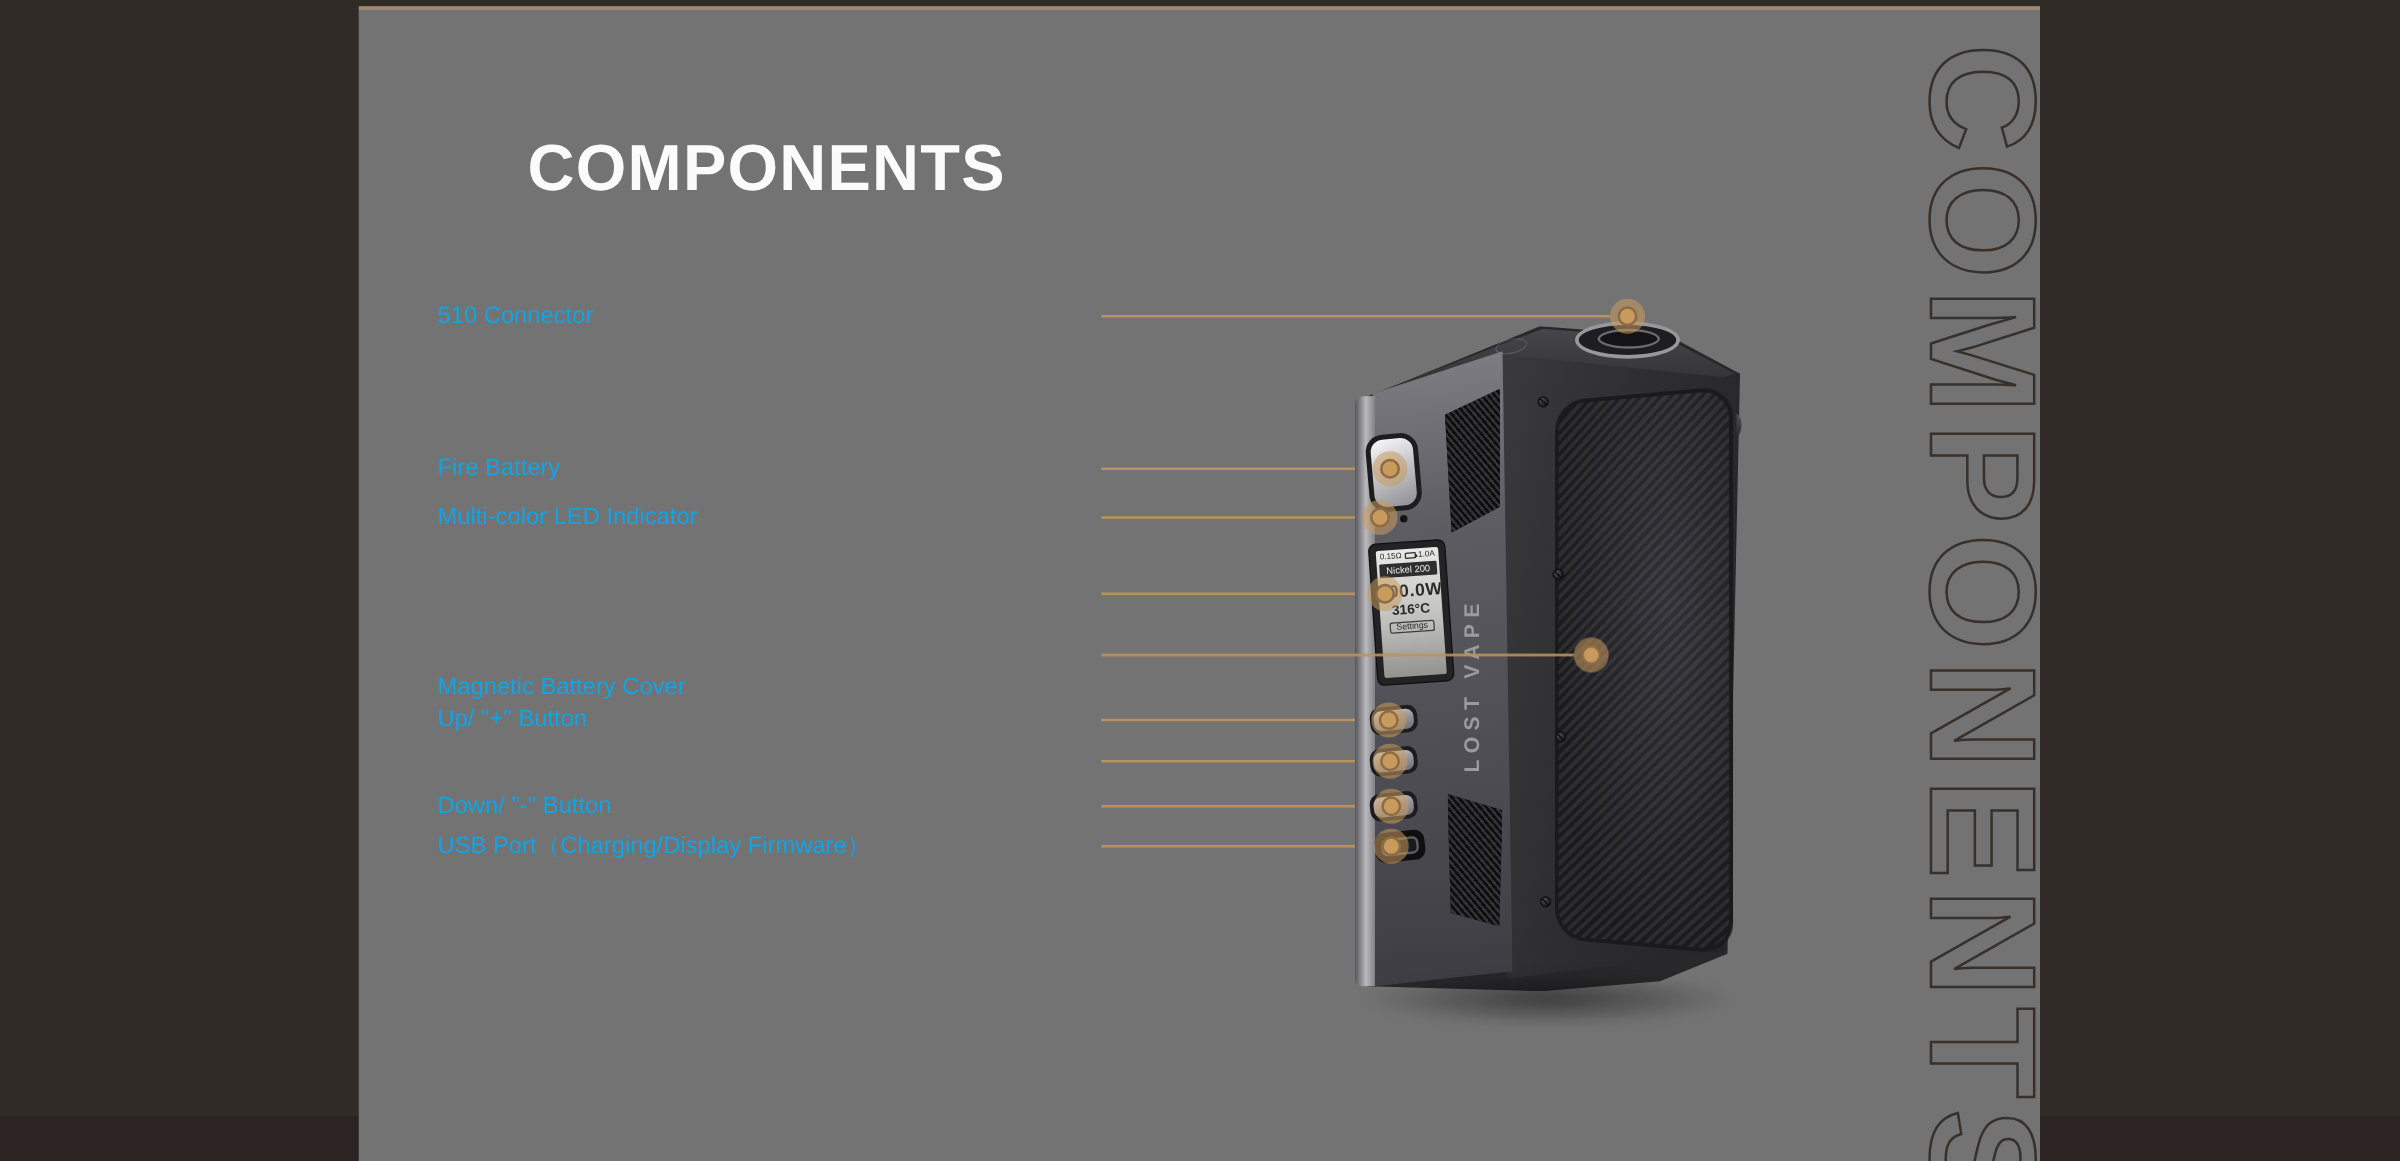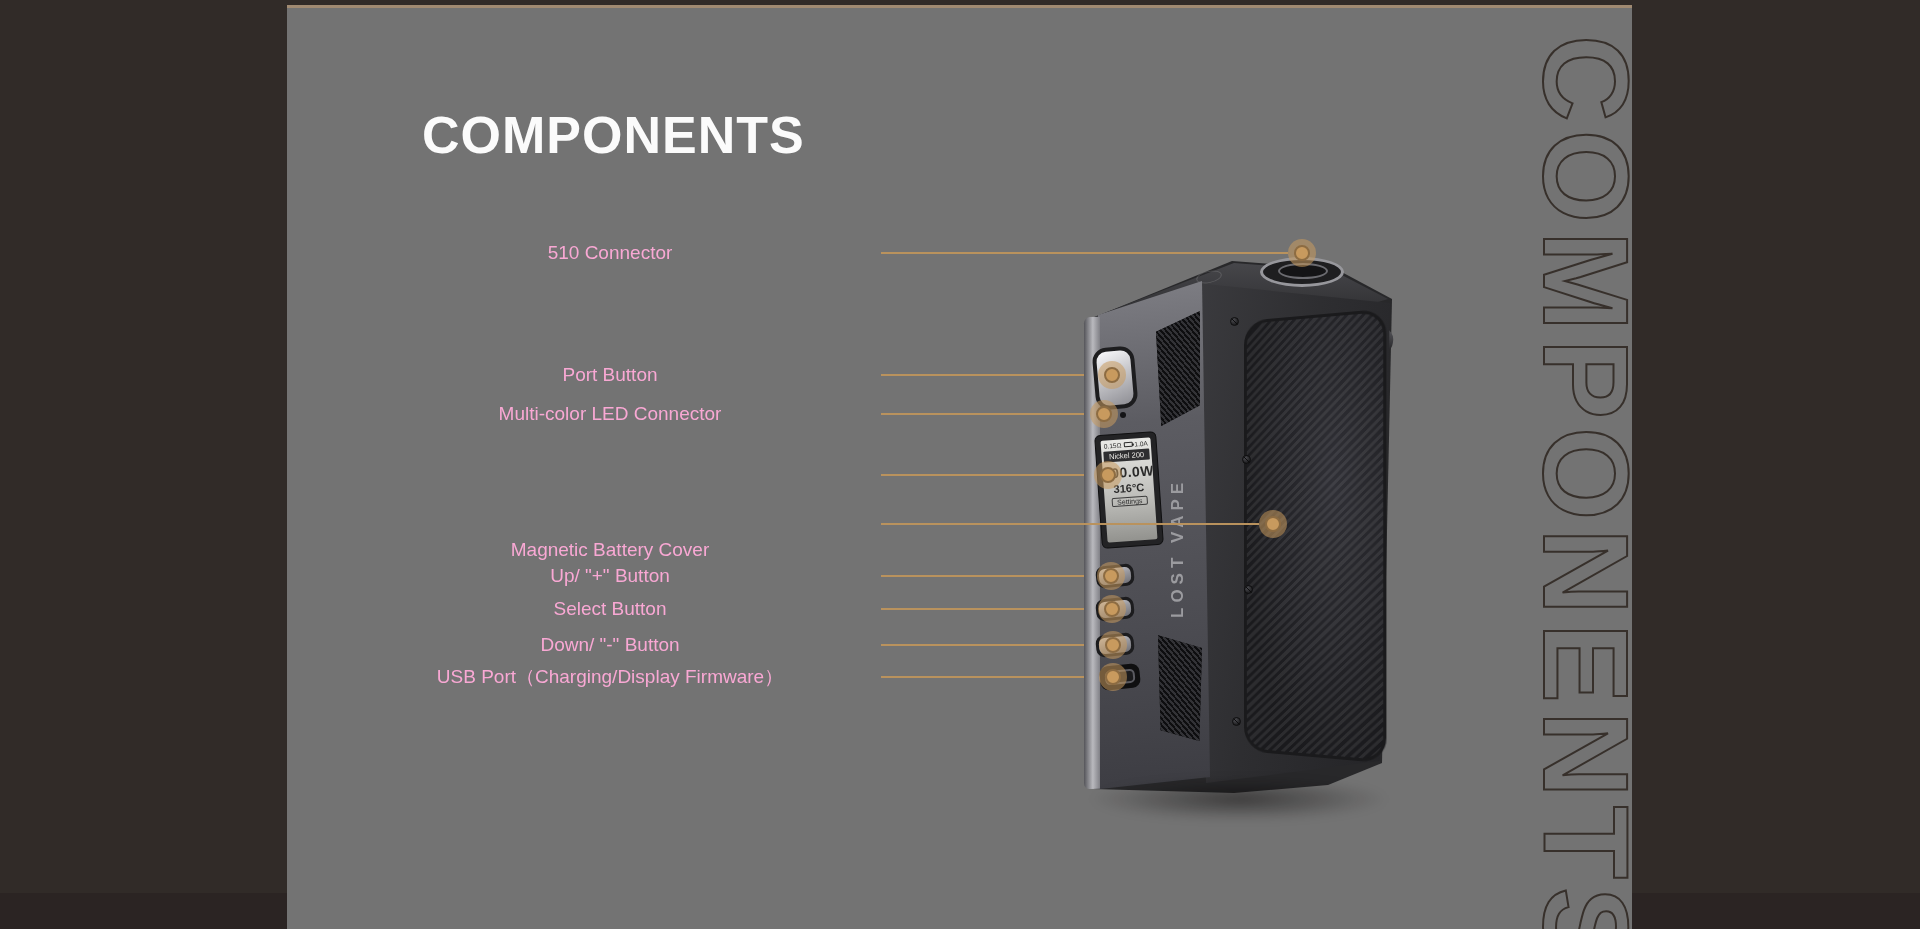--- a/index.html
+++ b/index.html
@@ -16,22 +16,22 @@
   .top-bar { position:absolute; left:0; top:0; width:100%; height:3px; background:#a08a72; }
 
   .title { position:absolute; left:135px; top:100px; font-size:52px; font-weight:bold;
            letter-spacing:1px; color:#fbfbfb; }
 
   .watermark { position:absolute; top:30px; right:-14px; writing-mode:vertical-rl;
                font-size:120px; font-weight:bold; letter-spacing:8px; line-height:1;
                color:transparent; -webkit-text-stroke:2px #37302b; user-select:none; }
 
   
-  .c-label { position:absolute; right:1050px; width:520px; text-align:center;
-             font-size:19px; line-height:22px; color:#f9a8d4; }
+  .c-label { position:absolute; right:1050px; width:520px; text-align:left;
+             font-size:19px; line-height:22px; color:#0ea5e9; }
   .c-line  { position:absolute; height:1.5px; background:#b9925d; }
   .c-dot   { position:absolute; width:28px; height:28px; border-radius:50%;
              background:rgba(200,154,94,0.55); z-index:30; }
   .c-dot::after { content:""; position:absolute; inset:6px; border-radius:50%;
              background:#c89a5e; border:2px solid #8d6c42; }
   
   .co1l{top:242px} .co2l{top:364px} .co3l{top:403px} .co4l{top:464px} .co5l{top:539px}
   .co6l{top:565px} .co7l{top:598px} .co8l{top:634px} .co9l{top:666px}
   .ln1{left:881px; top:252px; width:407px} .ln2{left:881px; top:374px; width:217px}
   .ln3{left:881px; top:413px; width:209px} .ln4{left:881px; top:474px; width:213px}
@@ -188,25 +188,24 @@
 
     <div class="sm-btn btn-up"></div>
     <div class="sm-btn btn-sel"></div>
     <div class="sm-btn btn-down"></div>
     <div class="usb"></div>
 
     <div class="dev-shadow"></div>
   </div>
 
   <div class="c-label co1l">510 Connector</div>
-  <div class="c-label co2l">Port Button</div>
-  <div class="c-label co3l">Multi-color LED Connector</div>
+  <div class="c-label co2l">Fire Battery</div>
+  <div class="c-label co3l">Multi-color LED Indicator</div>
   <div class="c-label co5l">Magnetic Battery Cover</div>
   <div class="c-label co6l">Up/ "+" Button</div>
-  <div class="c-label co7l">Select Button</div>
   <div class="c-label co8l">Down/ "-" Button</div>
   <div class="c-label co9l">USB Port（Charging/Display Firmware）</div>
 
   <div class="c-line ln1"></div>
   <div class="c-line ln2"></div>
   <div class="c-line ln3"></div>
   <div class="c-line ln4"></div>
   <div class="c-line ln5"></div>
   <div class="c-line ln6"></div>
   <div class="c-line ln7"></div>

